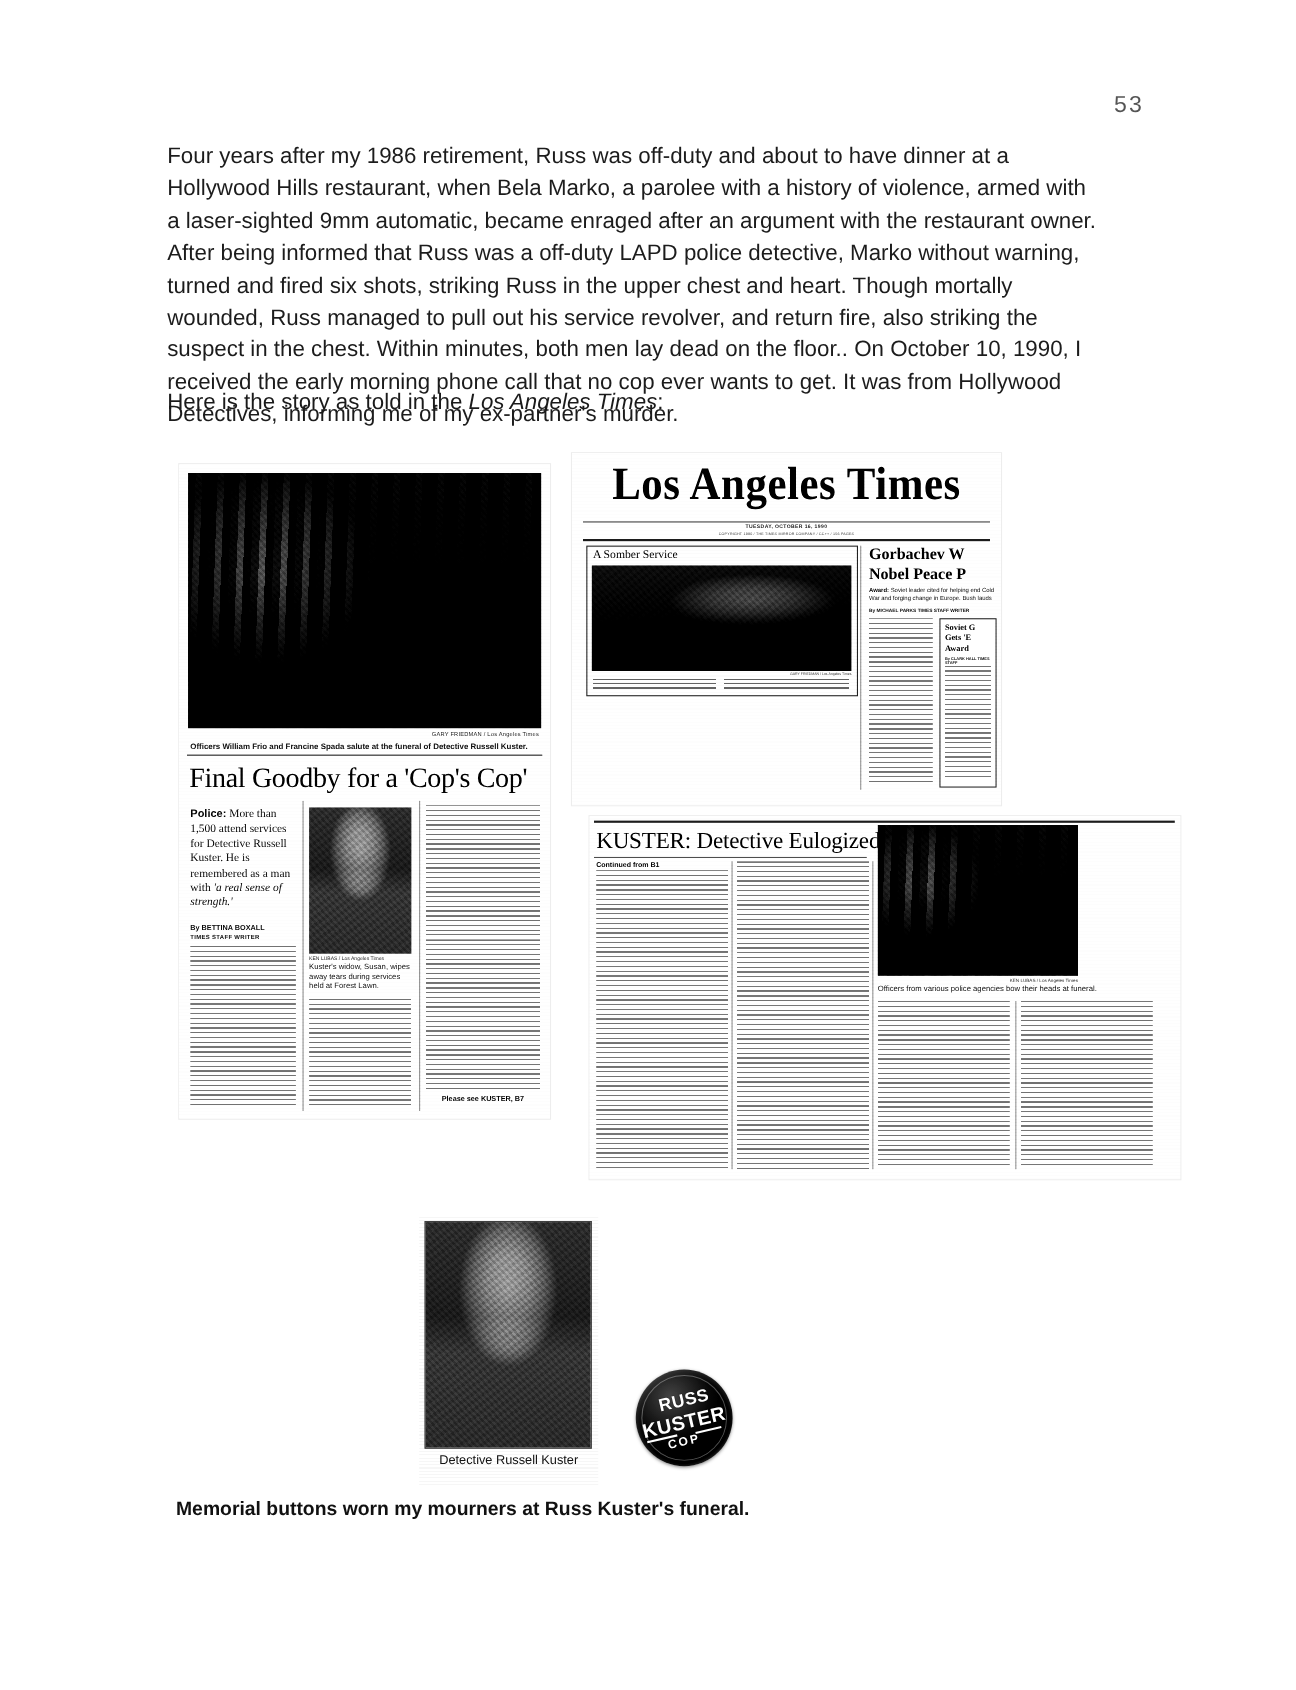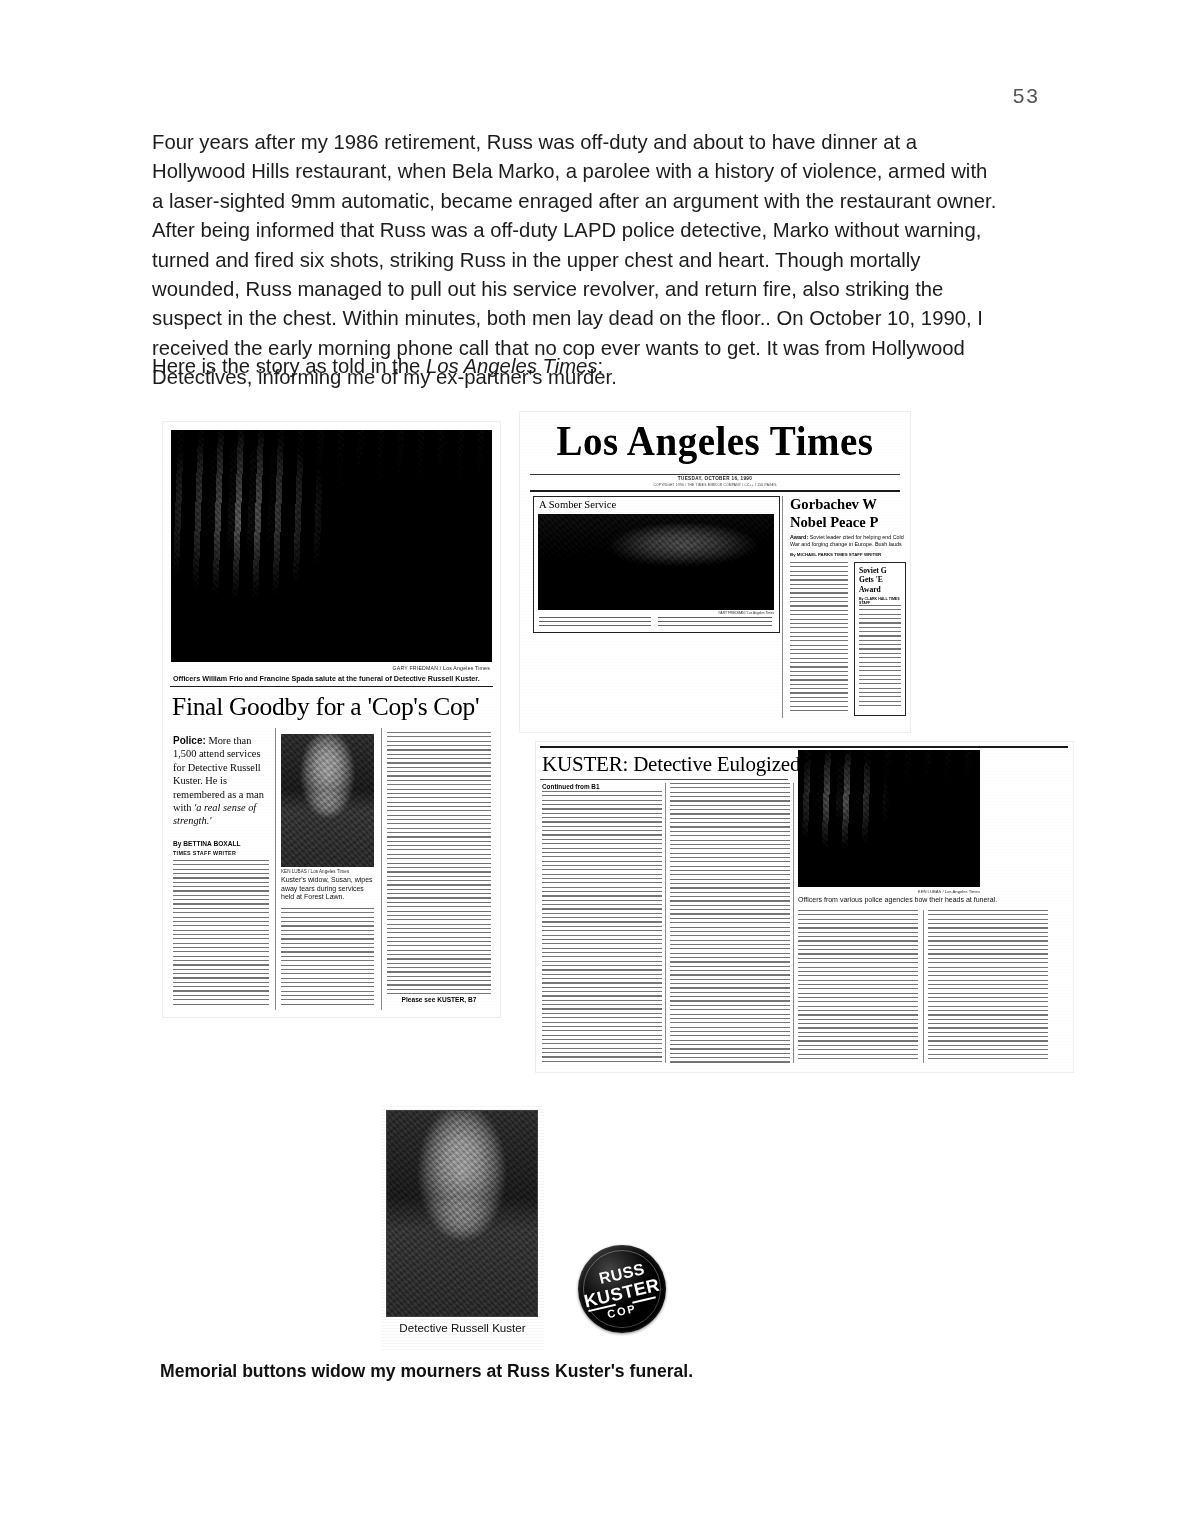--- a/index.html
+++ b/index.html
@@ -425,13 +425,13 @@
 
 <div id="button">
   <div id="button-inner"></div>
   <div id="btn-bar1"></div>
   <div id="btn-bar2"></div>
   <div class="btn-line" id="btn-russ">RUSS</div>
   <div class="btn-line" id="btn-kuster">KUSTER</div>
   <div class="btn-line" id="btn-cop">COP</div>
 </div>
 
-<div id="final-caption">Memorial buttons widow my mourners at Russ Kuster's funeral.</div>
+<div id="final-caption">Memorial buttons worn my mourners at Russ Kuster's funeral.</div>
 
 </body></html>

